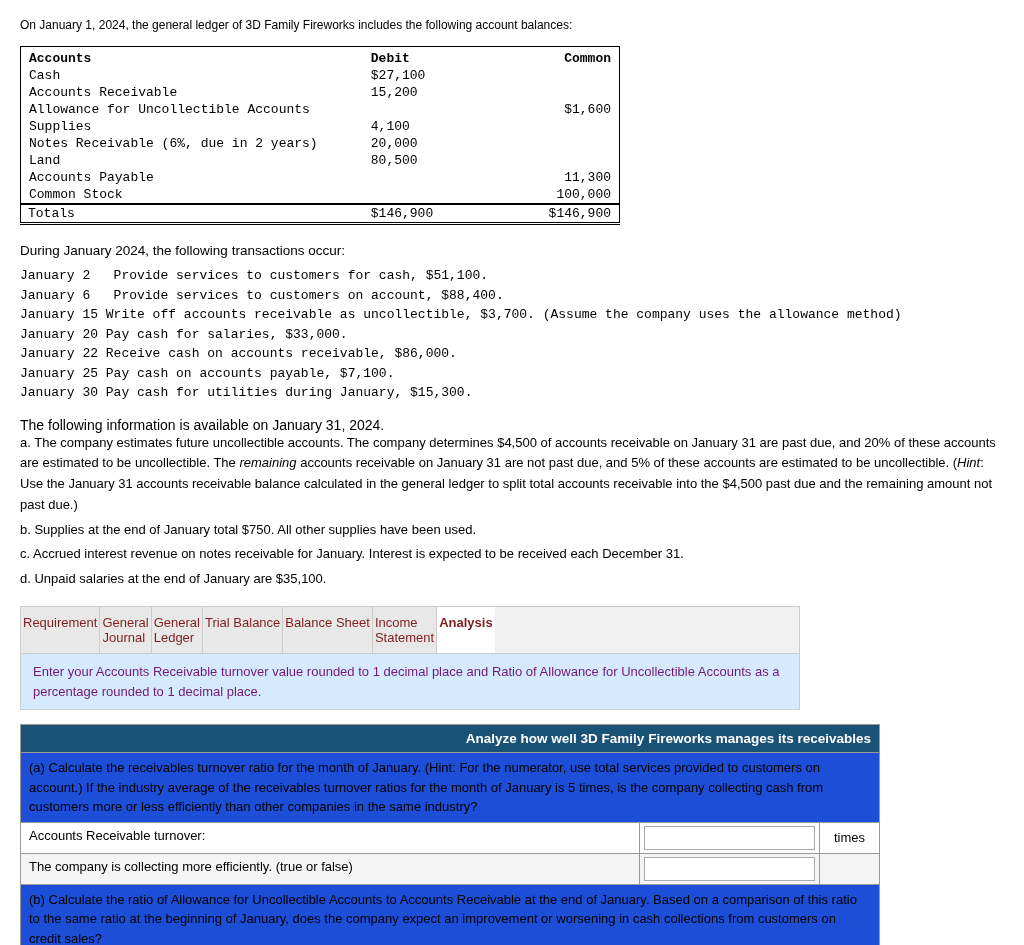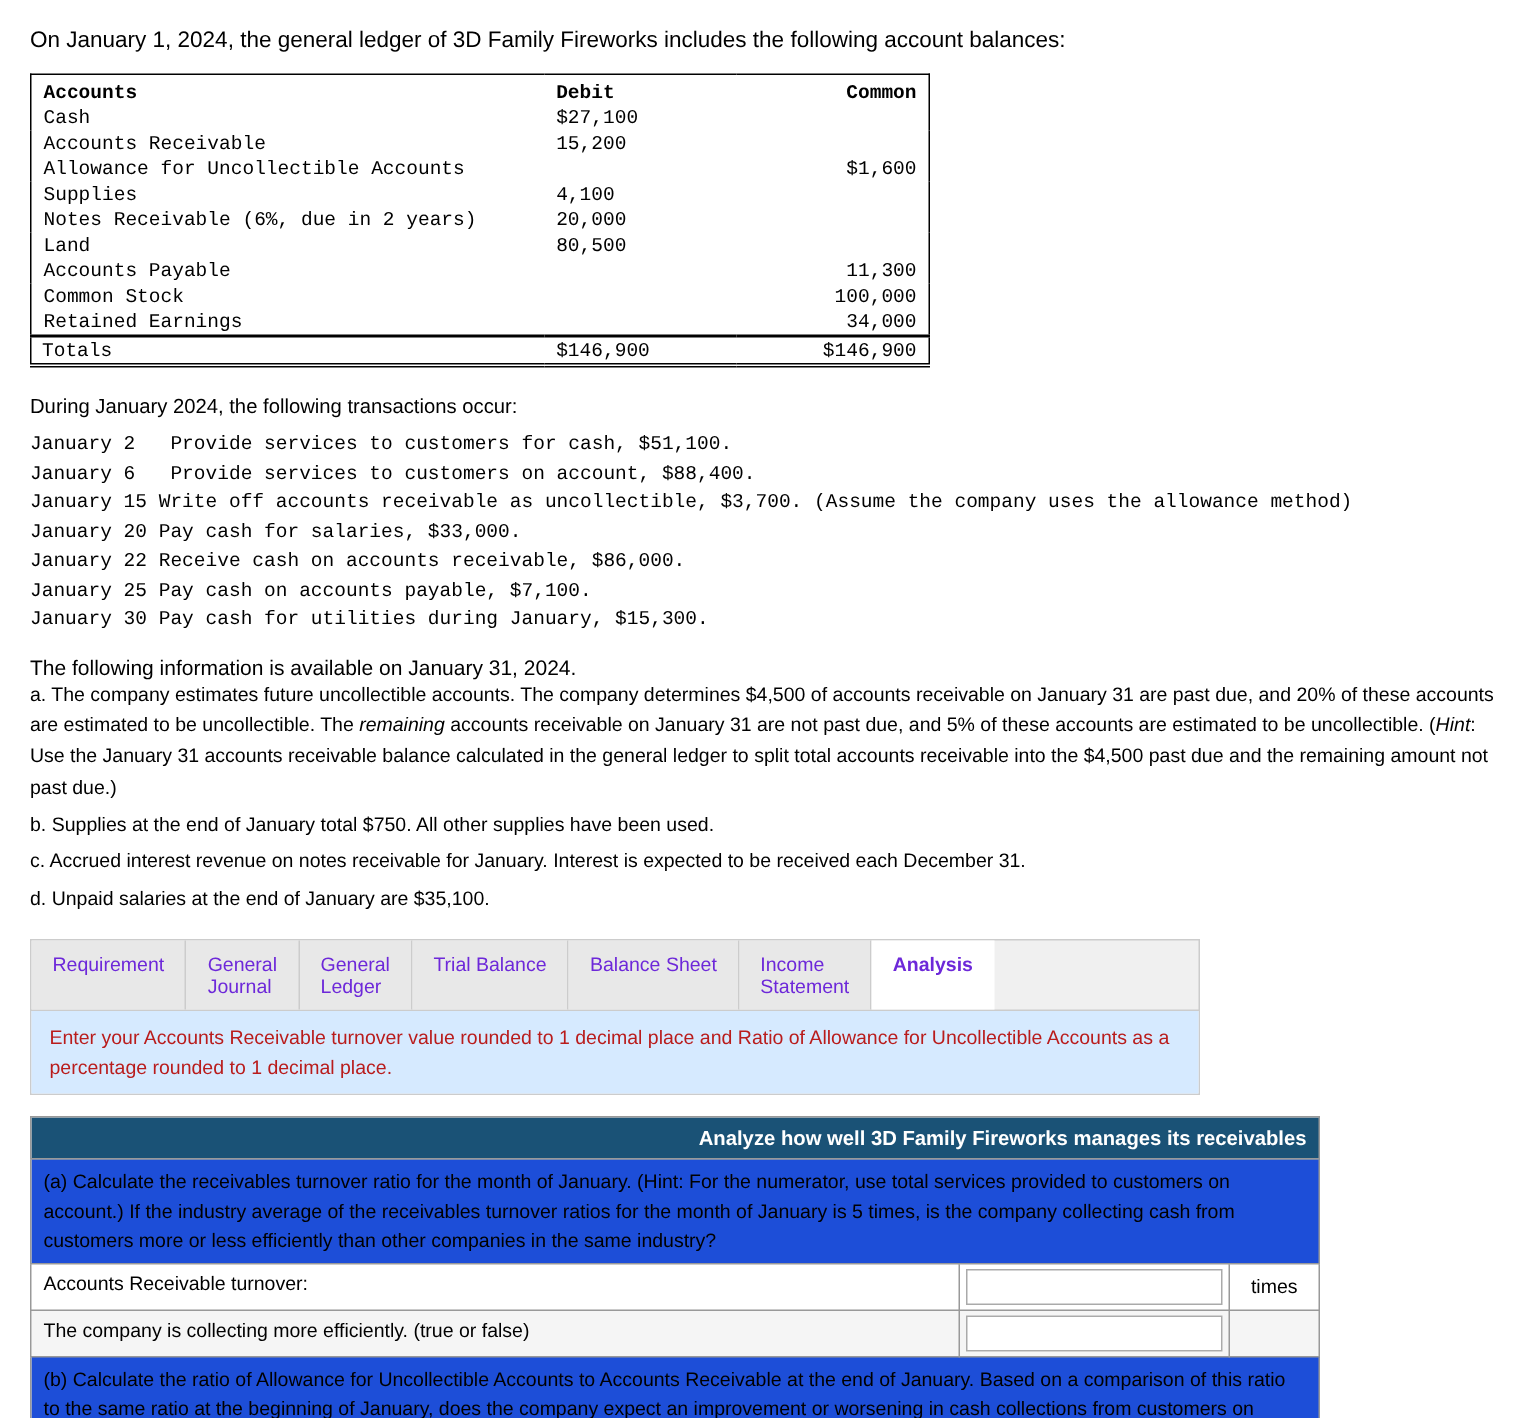--- a/index.html
+++ b/index.html
@@ -9,21 +9,21 @@
       background: #fff;
       color: #000;
       padding: 18px 20px;
       width: 1024px;
       min-height: 945px;
     }
 
     .intro-text {
       margin-bottom: 14px;
       font-family: Arial, sans-serif;
-      font-size: 15px;
+      font-size: 12px;
     }
 
     
     .balance-table {
       border-collapse: collapse;
       margin-bottom: 18px;
       width: 600px;
       border: 1px solid #000;
     }
     .balance-table td {
@@ -73,48 +73,48 @@
 
     
     .tab-bar {
       display: flex;
       border: 1px solid #ccc;
       margin-bottom: 0;
       background: #f0f0f0;
       width: 780px;
     }
     .tab {
-      padding: 8px 14px;
+      padding: 8px 2px;
       font-family: Arial, sans-serif;
       font-size: 13px;
       border-right: 1px solid #ccc;
       cursor: pointer;
       background: #e8e8e8;
-      color: #6d28d9;
+      color: #7f1d1d;
       white-space: nowrap;
     }
     .tab.active {
       background: #fff;
       font-weight: bold;
     }
     .tab:last-child { border-right: none; }
     .tab-content-area {
       border: 1px solid #ccc;
       border-top: none;
       width: 780px;
       background: #fff;
     }
 
     
     .hint-box {
       background: #d6eaff;
       padding: 8px 12px;
       font-family: Arial, sans-serif;
       font-size: 13px;
-      color: #b91c1c;
+      color: #701a75;
       line-height: 1.5;
     }
 
     
     .analysis-outer {
       margin-top: 14px;
       width: 860px;
     }
     .analysis-table {
       border-collapse: collapse;
@@ -215,25 +215,20 @@
       </tr>
   <tr>
         <td>Accounts Payable</td>
         <td class="col-debit"></td>
         <td class="col-credit">11,300</td>
       </tr>
   <tr>
         <td>Common Stock</td>
         <td class="col-debit"></td>
         <td class="col-credit">100,000</td>
-      </tr>
-  <tr>
-        <td>Retained Earnings</td>
-        <td class="col-debit"></td>
-        <td class="col-credit">34,000</td>
       </tr>
   <tr class="totals-row double-underline">
     <td style="padding-left:7px;">Totals</td>
     <td class="col-debit">$146,900</td>
     <td class="col-credit">$146,900</td>
   </tr>
 </tbody>
   </table>
 
 <p class="section-title">During January 2024, the following transactions occur:</p>

